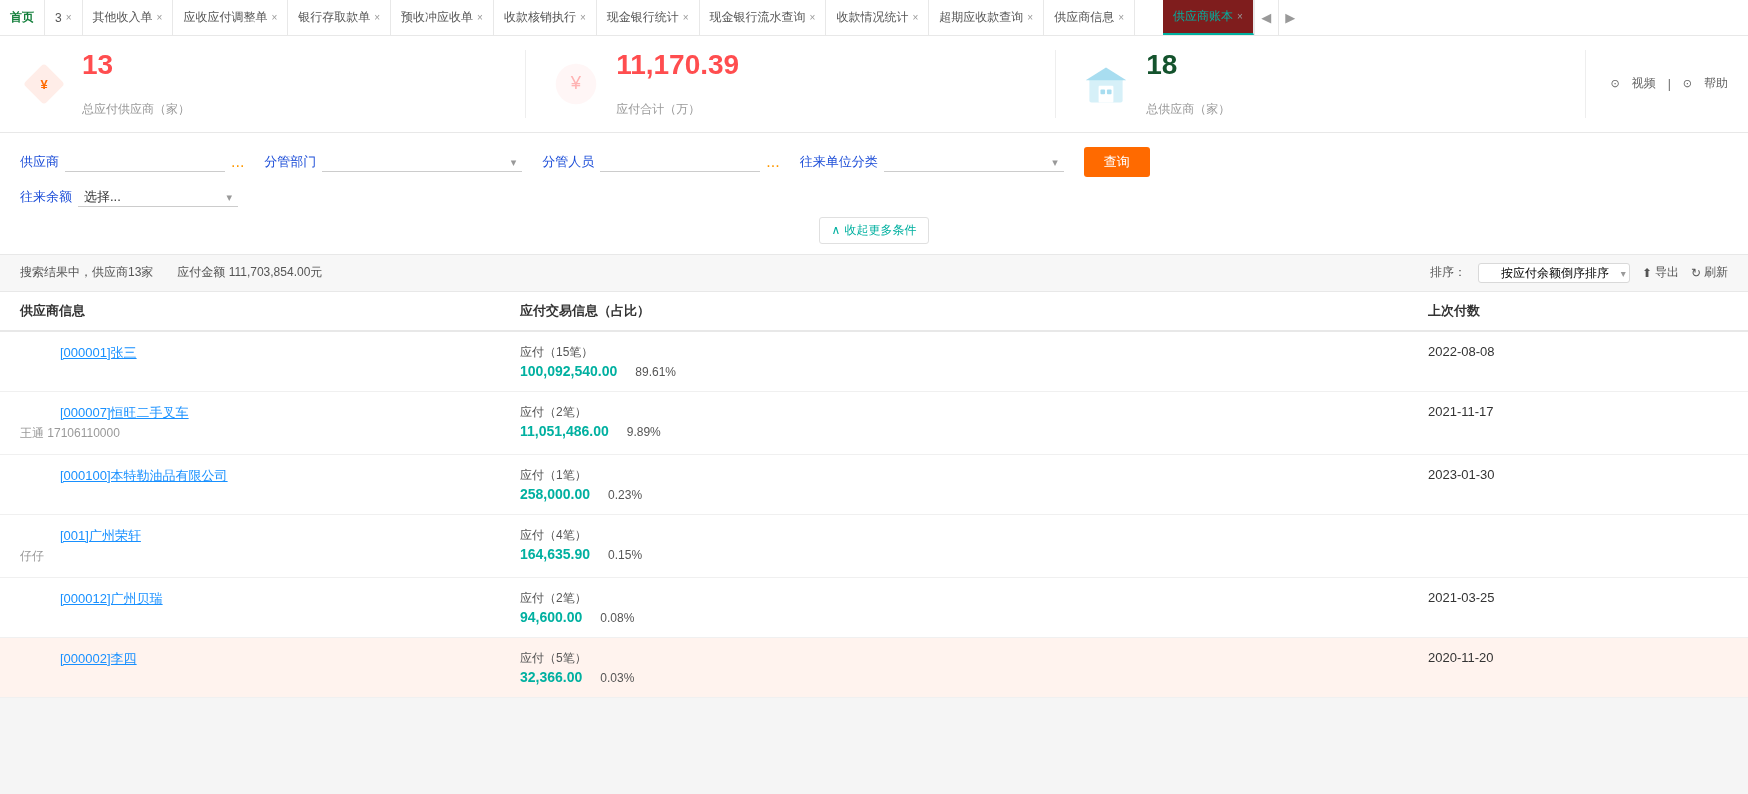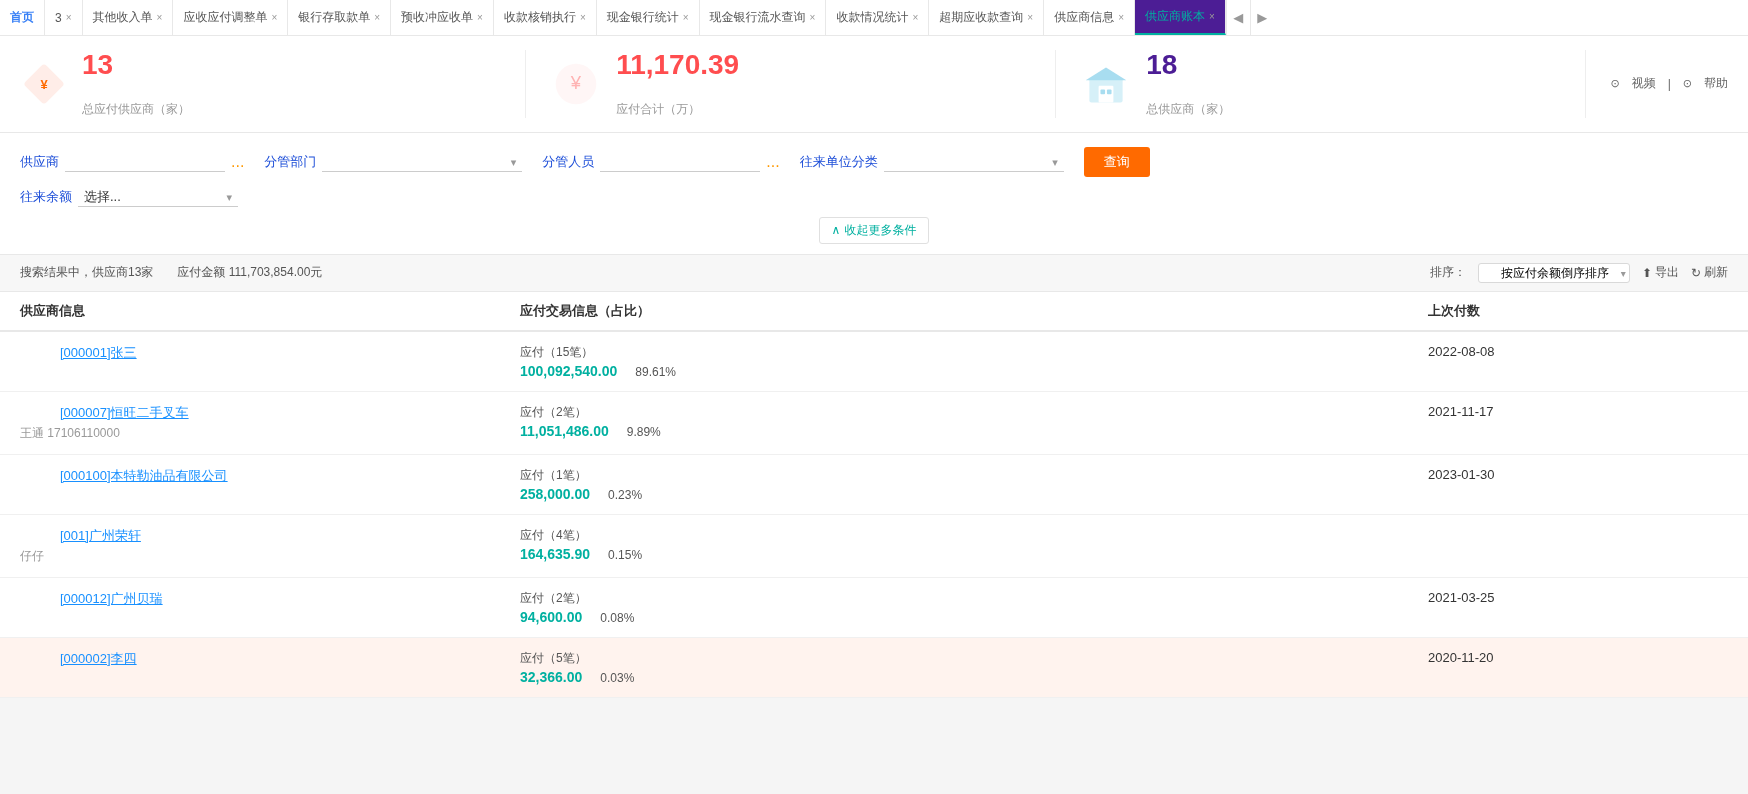--- a/index.html
+++ b/index.html
@@ -20,21 +20,21 @@
       align-items: center;
       padding: 0 10px;
       height: 100%;
       white-space: nowrap;
       cursor: pointer;
       border-right: 1px solid #e8e8e8;
       font-size: 12px;
       color: #555;
       gap: 4px;
     }
-    .top-nav .nav-item.home { color: #3b82f6; font-weight: bold; }
+    .top-nav .nav-item.home { color: #15803d; font-weight: bold; }
     .top-nav .nav-item .close-x { color: #999; font-size: 10px; cursor: pointer; }
     .nav-arrow { display: flex; align-items: center; justify-content: center; width: 24px; height: 100%; cursor: pointer; color: #999; border-left: 1px solid #e8e8e8; }
 
     
     .summary-bar {
       display: flex;
       background: #fff;
       border-bottom: 1px solid #e8e8e8;
       padding: 14px 20px;
       align-items: center;
@@ -57,21 +57,21 @@
       align-items: center;
       justify-content: center;
       flex-shrink: 0;
     }
     .summary-text .big-num {
       font-size: 28px;
       font-weight: bold;
       color: #ff4d4f;
       line-height: 1.1;
     }
-    .summary-text .big-num.dark { color: #4c1d95; }
+    .summary-text .big-num.dark { color: #14532d; }
     .summary-text .sub-label { font-size: 12px; color: #999; margin-top: 20px; }
 
     
     .top-right-actions {
       display: flex;
       align-items: center;
       gap: 12px;
       font-size: 12px;
       color: #555;
       margin-left: auto;
@@ -295,21 +295,21 @@
     <span class="close-x">×</span>
   </div>
   <div class="nav-item">
     <span>超期应收款查询</span>
     <span class="close-x">×</span>
   </div>
   <div class="nav-item">
     <span>供应商信息</span>
     <span class="close-x">×</span>
   </div>
-  <div class="nav-item" style="background:#4c1d95; color:#00b0a0; border-bottom:2px solid #00b0a0;">
+  <div class="nav-item" style="background:#7f1d1d; color:#00b0a0; border-bottom:2px solid #00b0a0;margin-left:28px;">
     <span>供应商账本</span>
     <span class="close-x">×</span>
   </div>
   <div class="nav-arrow">◀</div>
   <div class="nav-arrow">▶</div>
 </div>
 
 <div class="summary-bar">
 
   <div class="summary-card">

